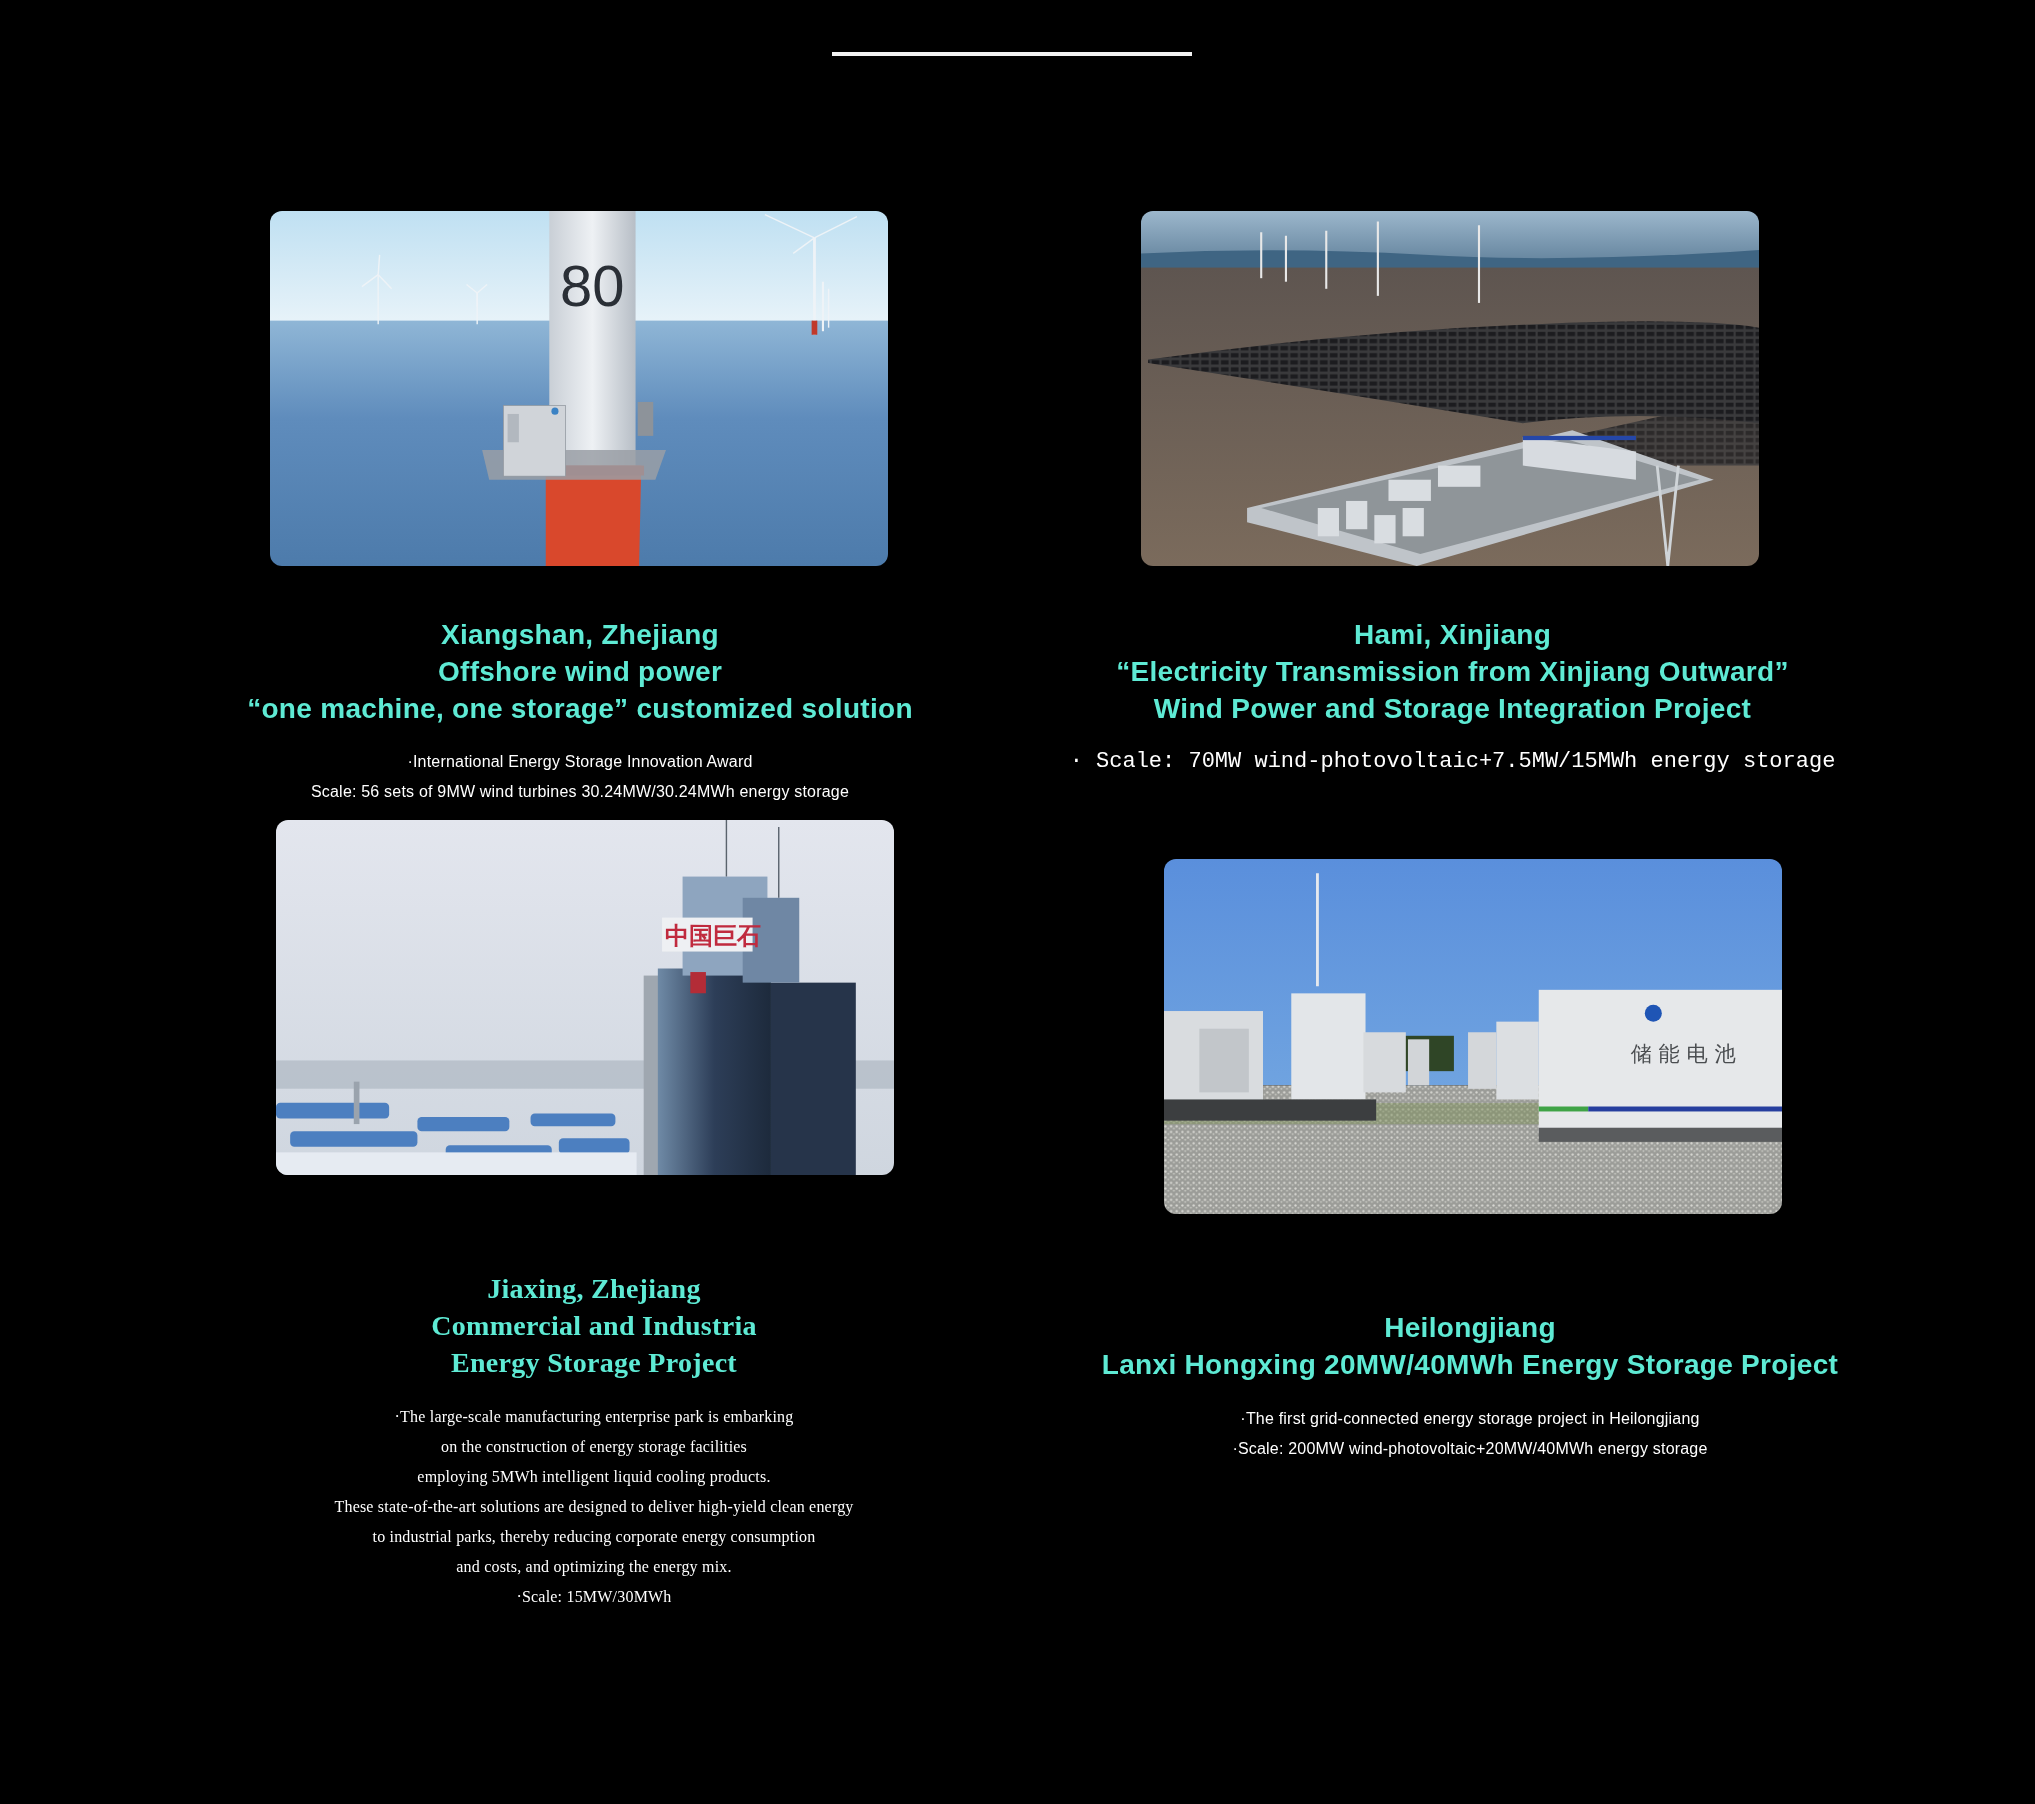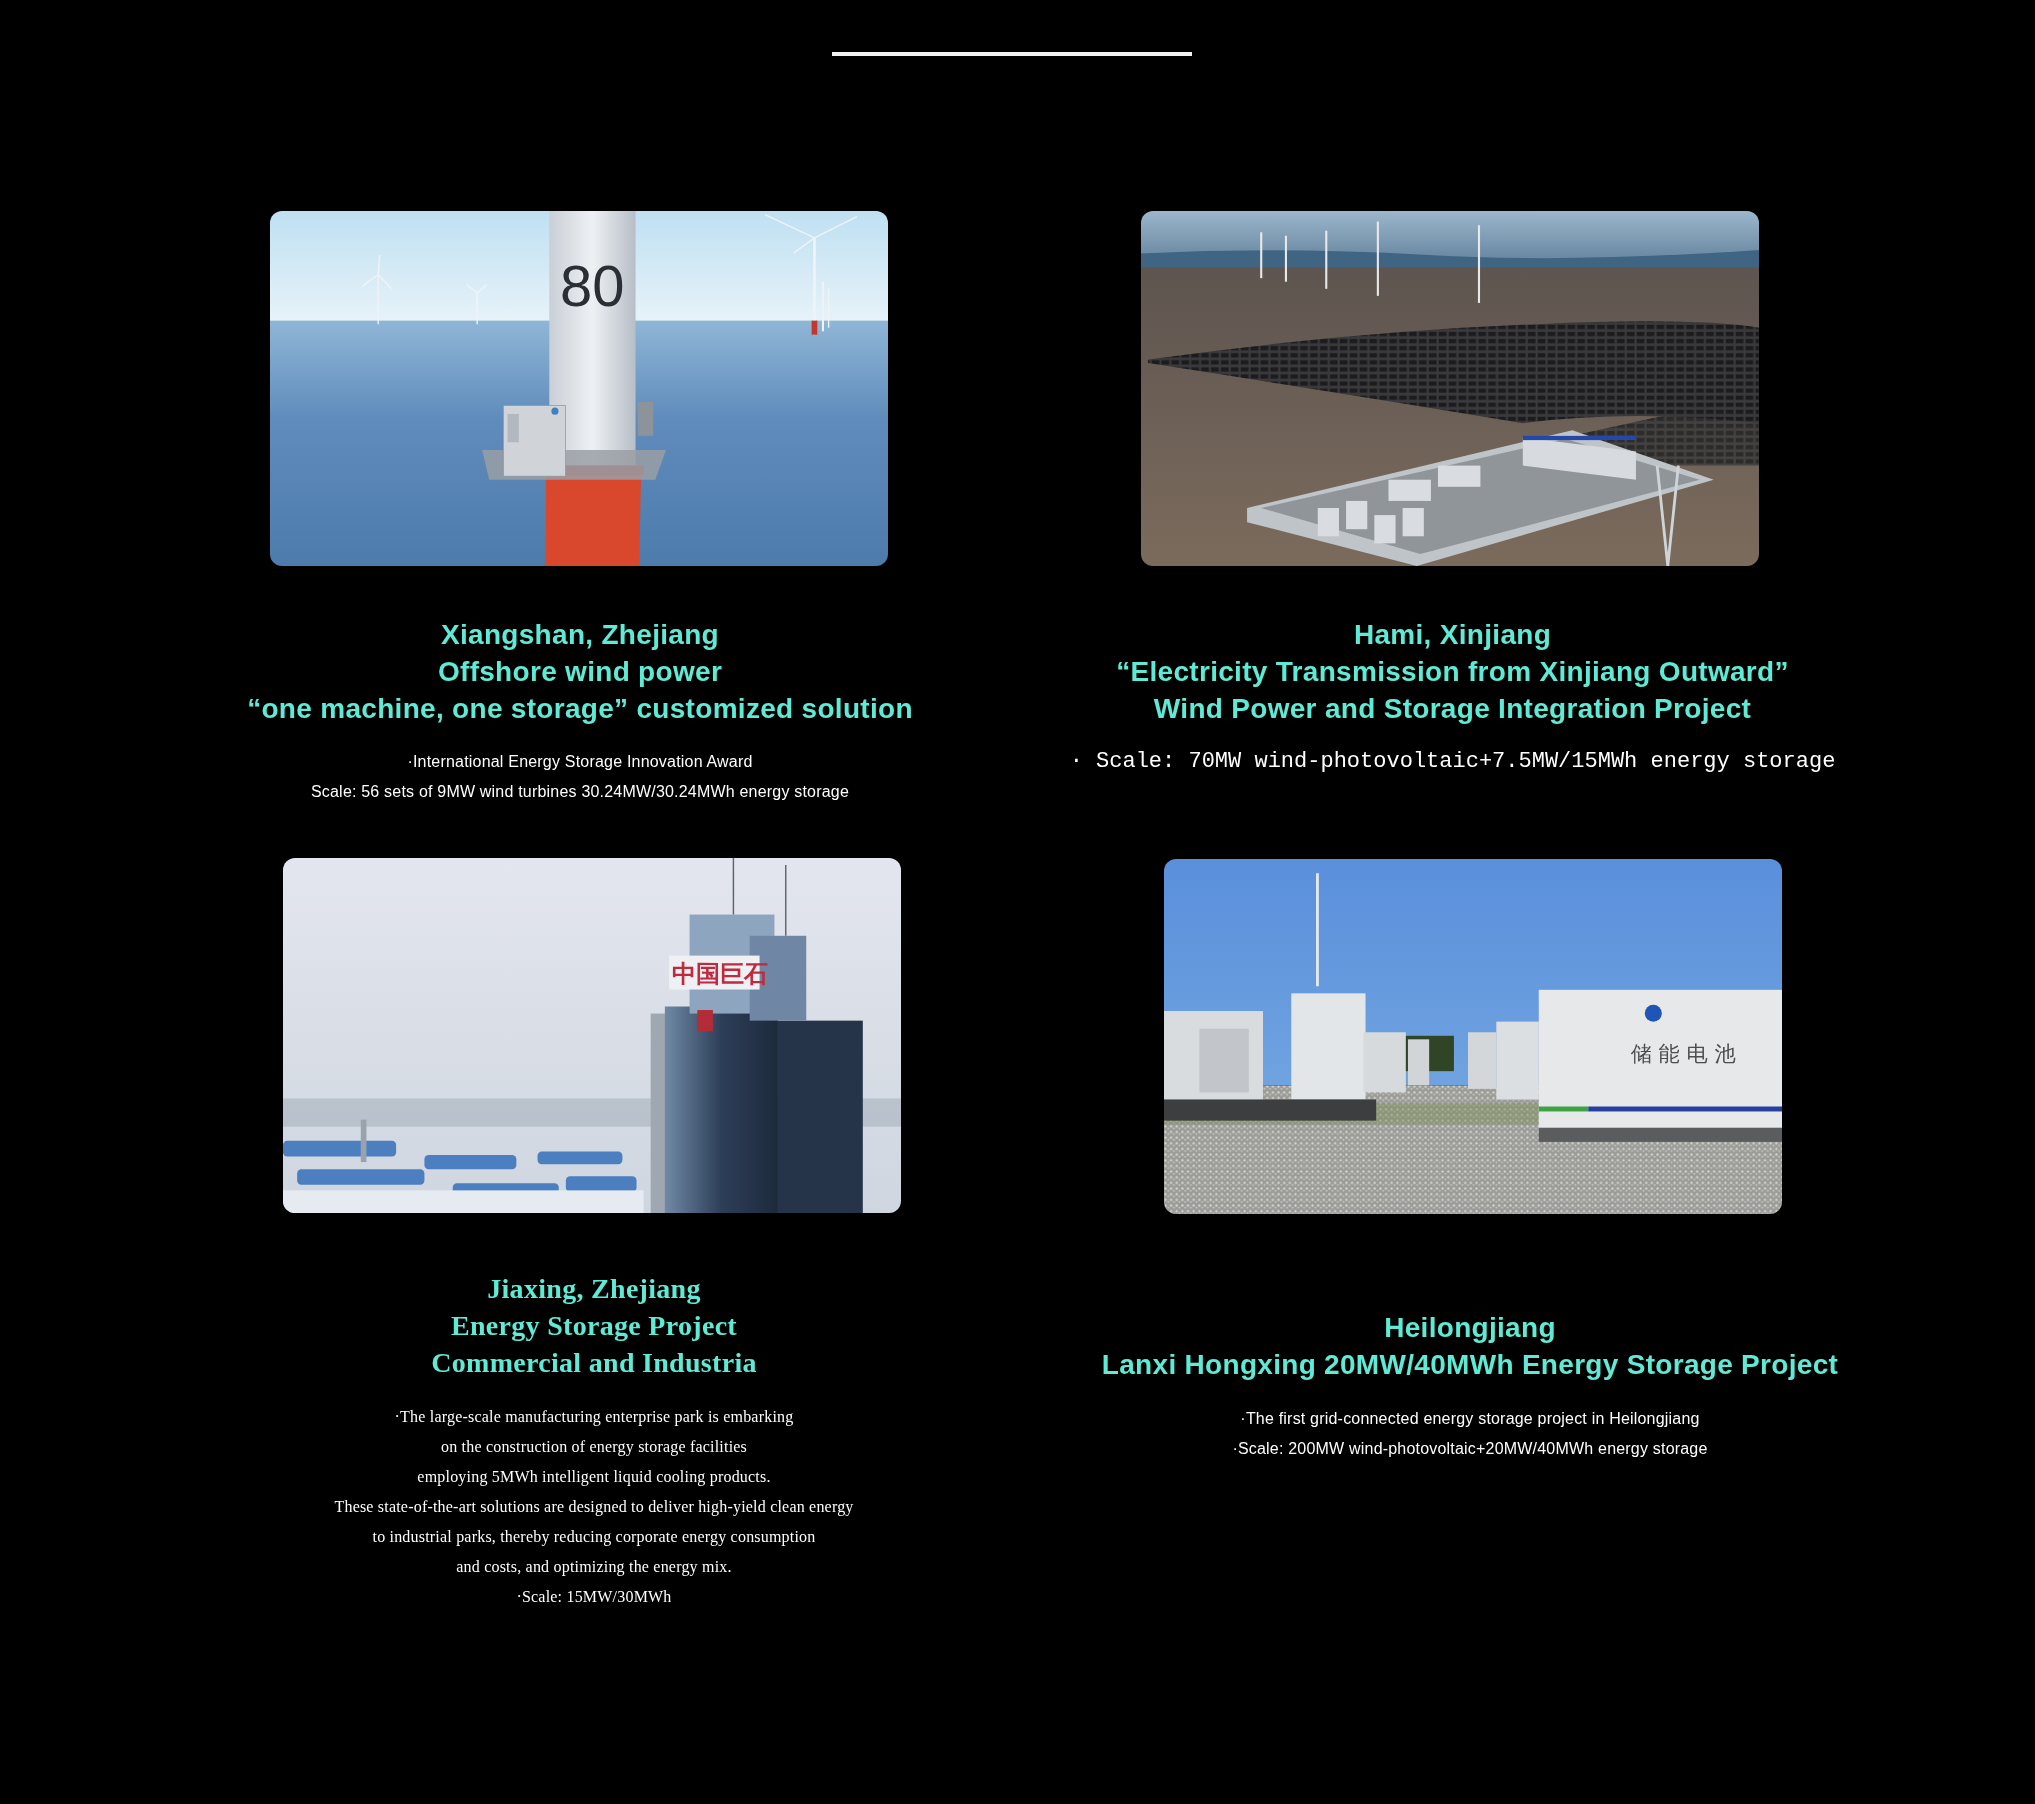--- a/index.html
+++ b/index.html
@@ -129,21 +129,21 @@
   <div class="title">
     <span class="line">Hami, Xinjiang</span>
     <span class="line">“Electricity Transmission from Xinjiang Outward”</span>
     <span class="line">Wind Power and Storage Integration Project</span>
   </div>
   <div class="desc sans2" style="margin-top:20px;">
     <span class="line">· Scale: 70MW wind-photovoltaic+7.5MW/15MWh energy storage</span>
   </div>
 </div>
 
-<div class="photo" style="left:276px; top:858px;margin-left:7px;" title="Glass office tower with red sign over industrial park">
+<div class="photo" style="left:276px; top:820px;" title="Glass office tower with red sign over industrial park">
   <svg viewBox="0 0 874 502" preserveAspectRatio="none">
     <defs>
       <linearGradient id="sky3" x1="0" y1="0" x2="0" y2="1">
         <stop offset="0" stop-color="#e3e6ee"></stop>
           <stop offset="1" stop-color="#cfd6df"></stop>
       </linearGradient>
       <linearGradient id="glass3" x1="0" y1="0" x2="1" y2="0">
         <stop offset="0" stop-color="#6f8aa6"></stop>
           <stop offset="0.5" stop-color="#2d3e58"></stop>
           <stop offset="1" stop-color="#1d2a3c"></stop>
@@ -171,22 +171,22 @@
     <line x1="637" y1="0" x2="637" y2="80" stroke="#5a636d" stroke-width="2"></line>
     <line x1="711" y1="10" x2="711" y2="110" stroke="#5a636d" stroke-width="2"></line>
     <rect x="546" y="138" width="128" height="48" fill="#eef0f3"></rect>
     <text x="550" y="176" font-family="DejaVu Sans, sans-serif" font-size="34" font-weight="bold" fill="#c02a3e">中国巨石</text>
     <rect x="586" y="215" width="22" height="30" fill="#b32c37"></rect>
   </svg>
 </div>
 <div class="caption" style="left:170px; top:1270px; width:848px;font-family:Liberation Serif, serif;">
   <div class="title">
     <span class="line">Jiaxing, Zhejiang</span>
+    <span class="line">Commercial and Industria</span>
     <span class="line">Energy Storage Project</span>
-    <span class="line">Commercial and Industria</span>
   </div>
   <div class="desc" style="margin-top:21px;">
     <span class="line">·The large-scale manufacturing enterprise park is embarking</span>
     <span class="line">on the construction of energy storage facilities</span>
     <span class="line">employing 5MWh intelligent liquid cooling products.</span>
     <span class="line">These state-of-the-art solutions are designed to deliver high-yield clean energy</span>
     <span class="line">to industrial parks, thereby reducing corporate energy consumption</span>
     <span class="line">and costs, and optimizing the energy mix.</span>
     <span class="line">·Scale: 15MW/30MWh</span>
   </div>

